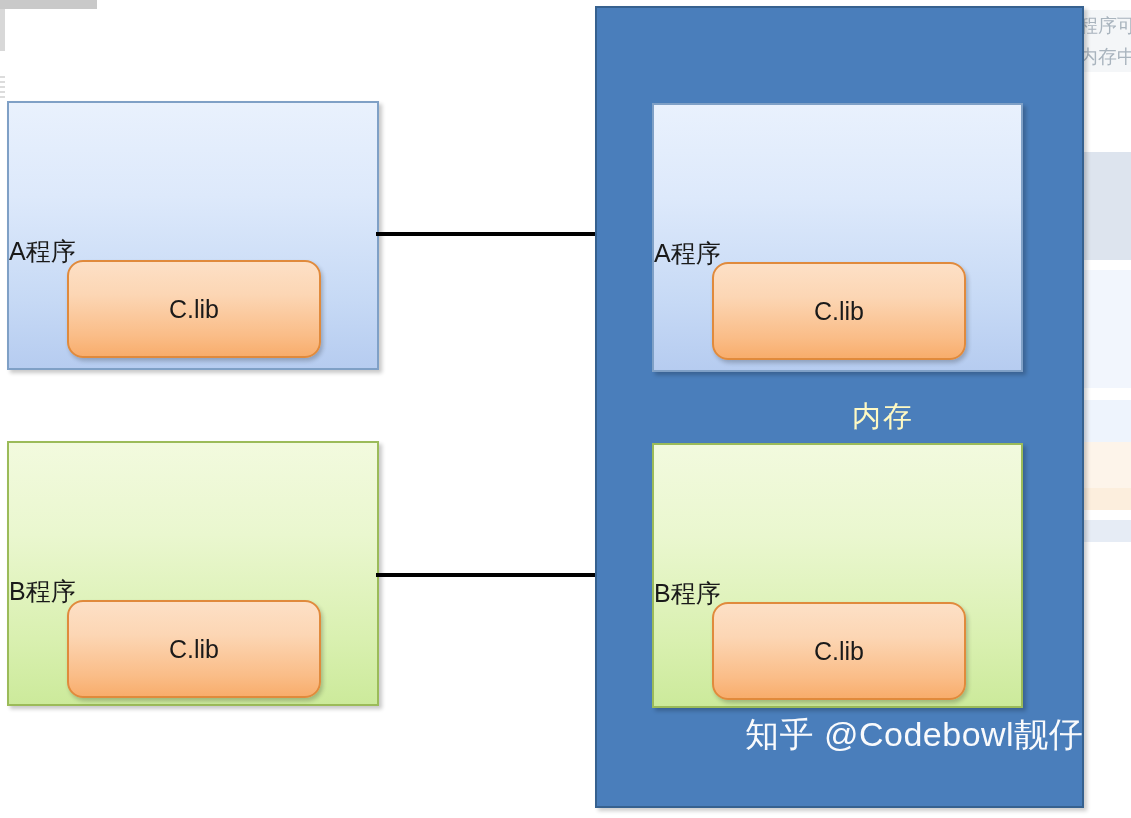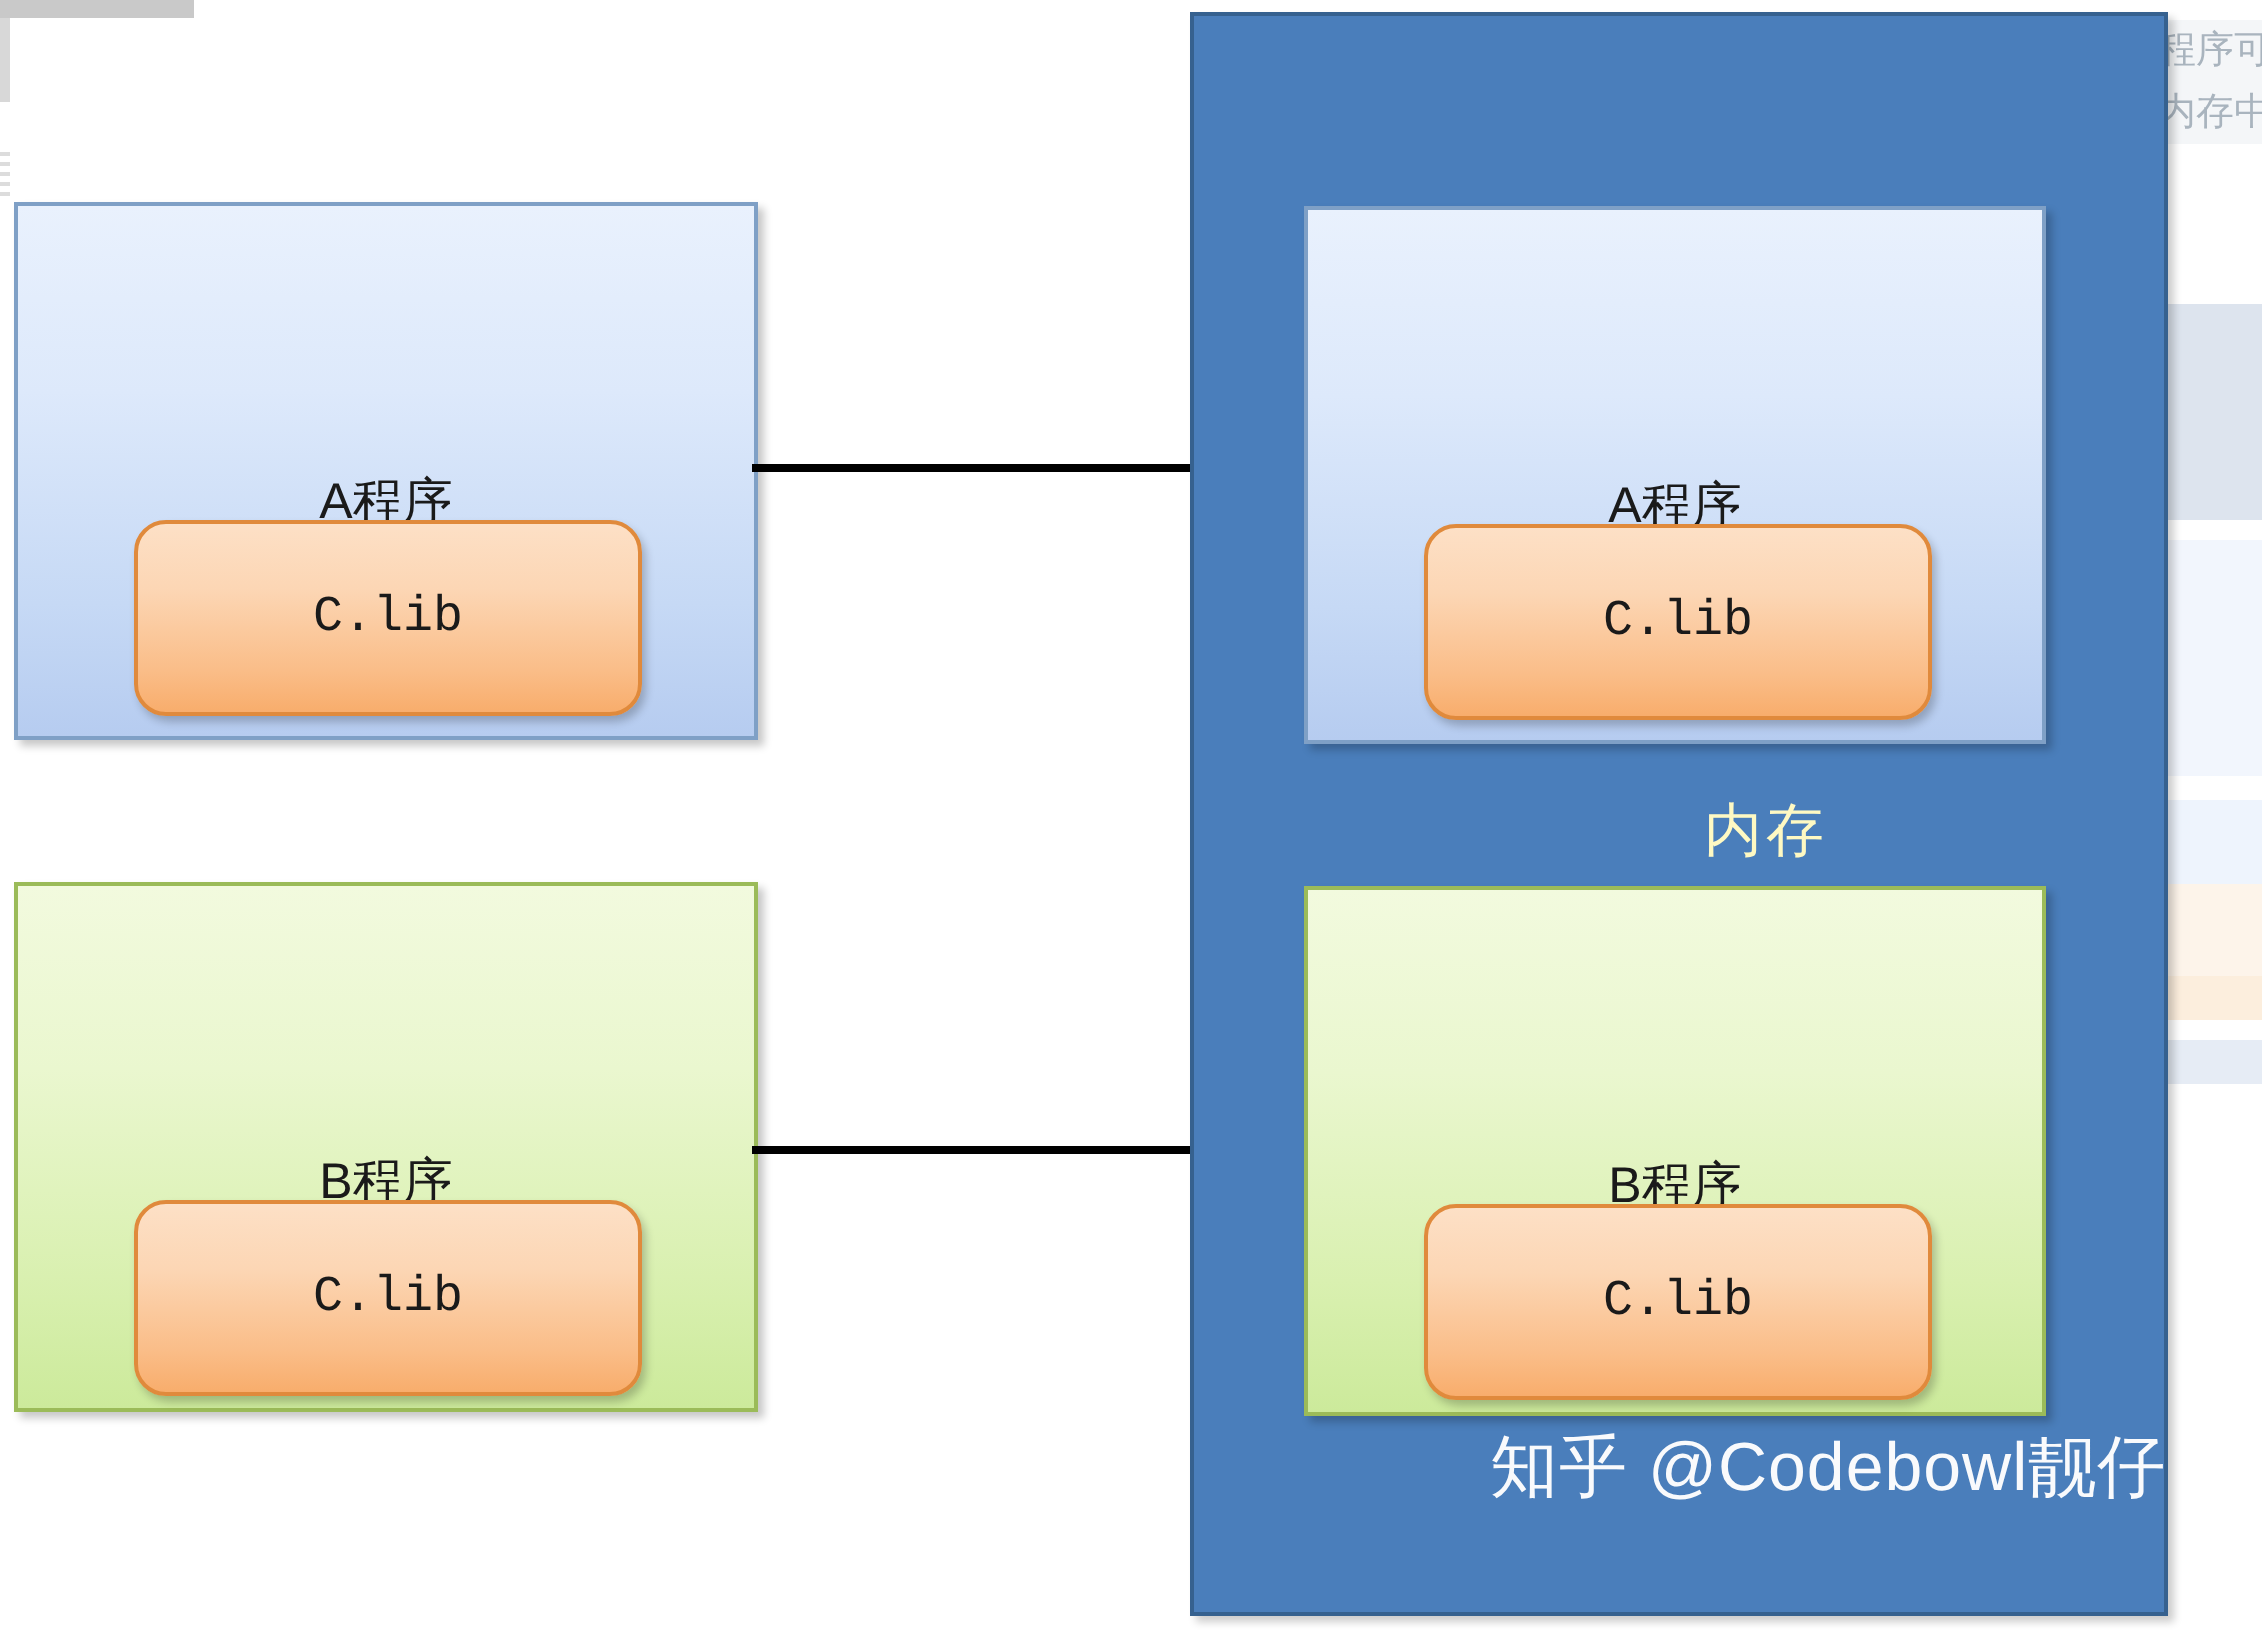--- a/index.html
+++ b/index.html
@@ -126,21 +126,20 @@
   .prog-green {
     background: linear-gradient(to bottom, #f2fade 0%, #eaf7cf 35%, #d9f0b0 75%, #ccea9b 100%);
     border-color: #9bbb59;
   }
   .prog-title {
     position: absolute;
     left: 0;
     right: 0;
     top: 50%;
     transform: translateY(-50%);
-    text-align: center;
     color: #1a1a1a;
     font-size: 25px;
     line-height: 30px;
   }
 
   
   .box-left-a  { left: 7px;   top: 101px; width: 372px; height: 269px; }
   .box-left-b  { left: 7px;   top: 441px; width: 372px; height: 265px; }
   .box-right-a { left: 650px; top: 101px; width: 371px; height: 269px; }
   .box-right-b { left: 650px; top: 441px; width: 371px; height: 265px; }
@@ -160,21 +159,20 @@
     border: 2px solid #e08a3c;
     box-shadow: 2px 3px 4px rgba(0,0,0,0.22);
     display: flex;
     align-items: center;
     justify-content: center;
   }
   .lib-label {
     color: #1a1a1a;
     font-size: 25px;
     line-height: 28px;
-    font-family: Liberation Mono, monospace;
   }
   .chip-left-a  { left: 58px;  top: 157px; width: 254px; height: 98px; }
   .chip-left-b  { left: 58px;  top: 157px; width: 254px; height: 98px; }
   .chip-right-a { left: 58px;  top: 157px; width: 254px; height: 98px; }
   .chip-right-b { left: 58px;  top: 157px; width: 254px; height: 98px; }
 
   
   .arrow {
     position: absolute;
     height: 26px;

